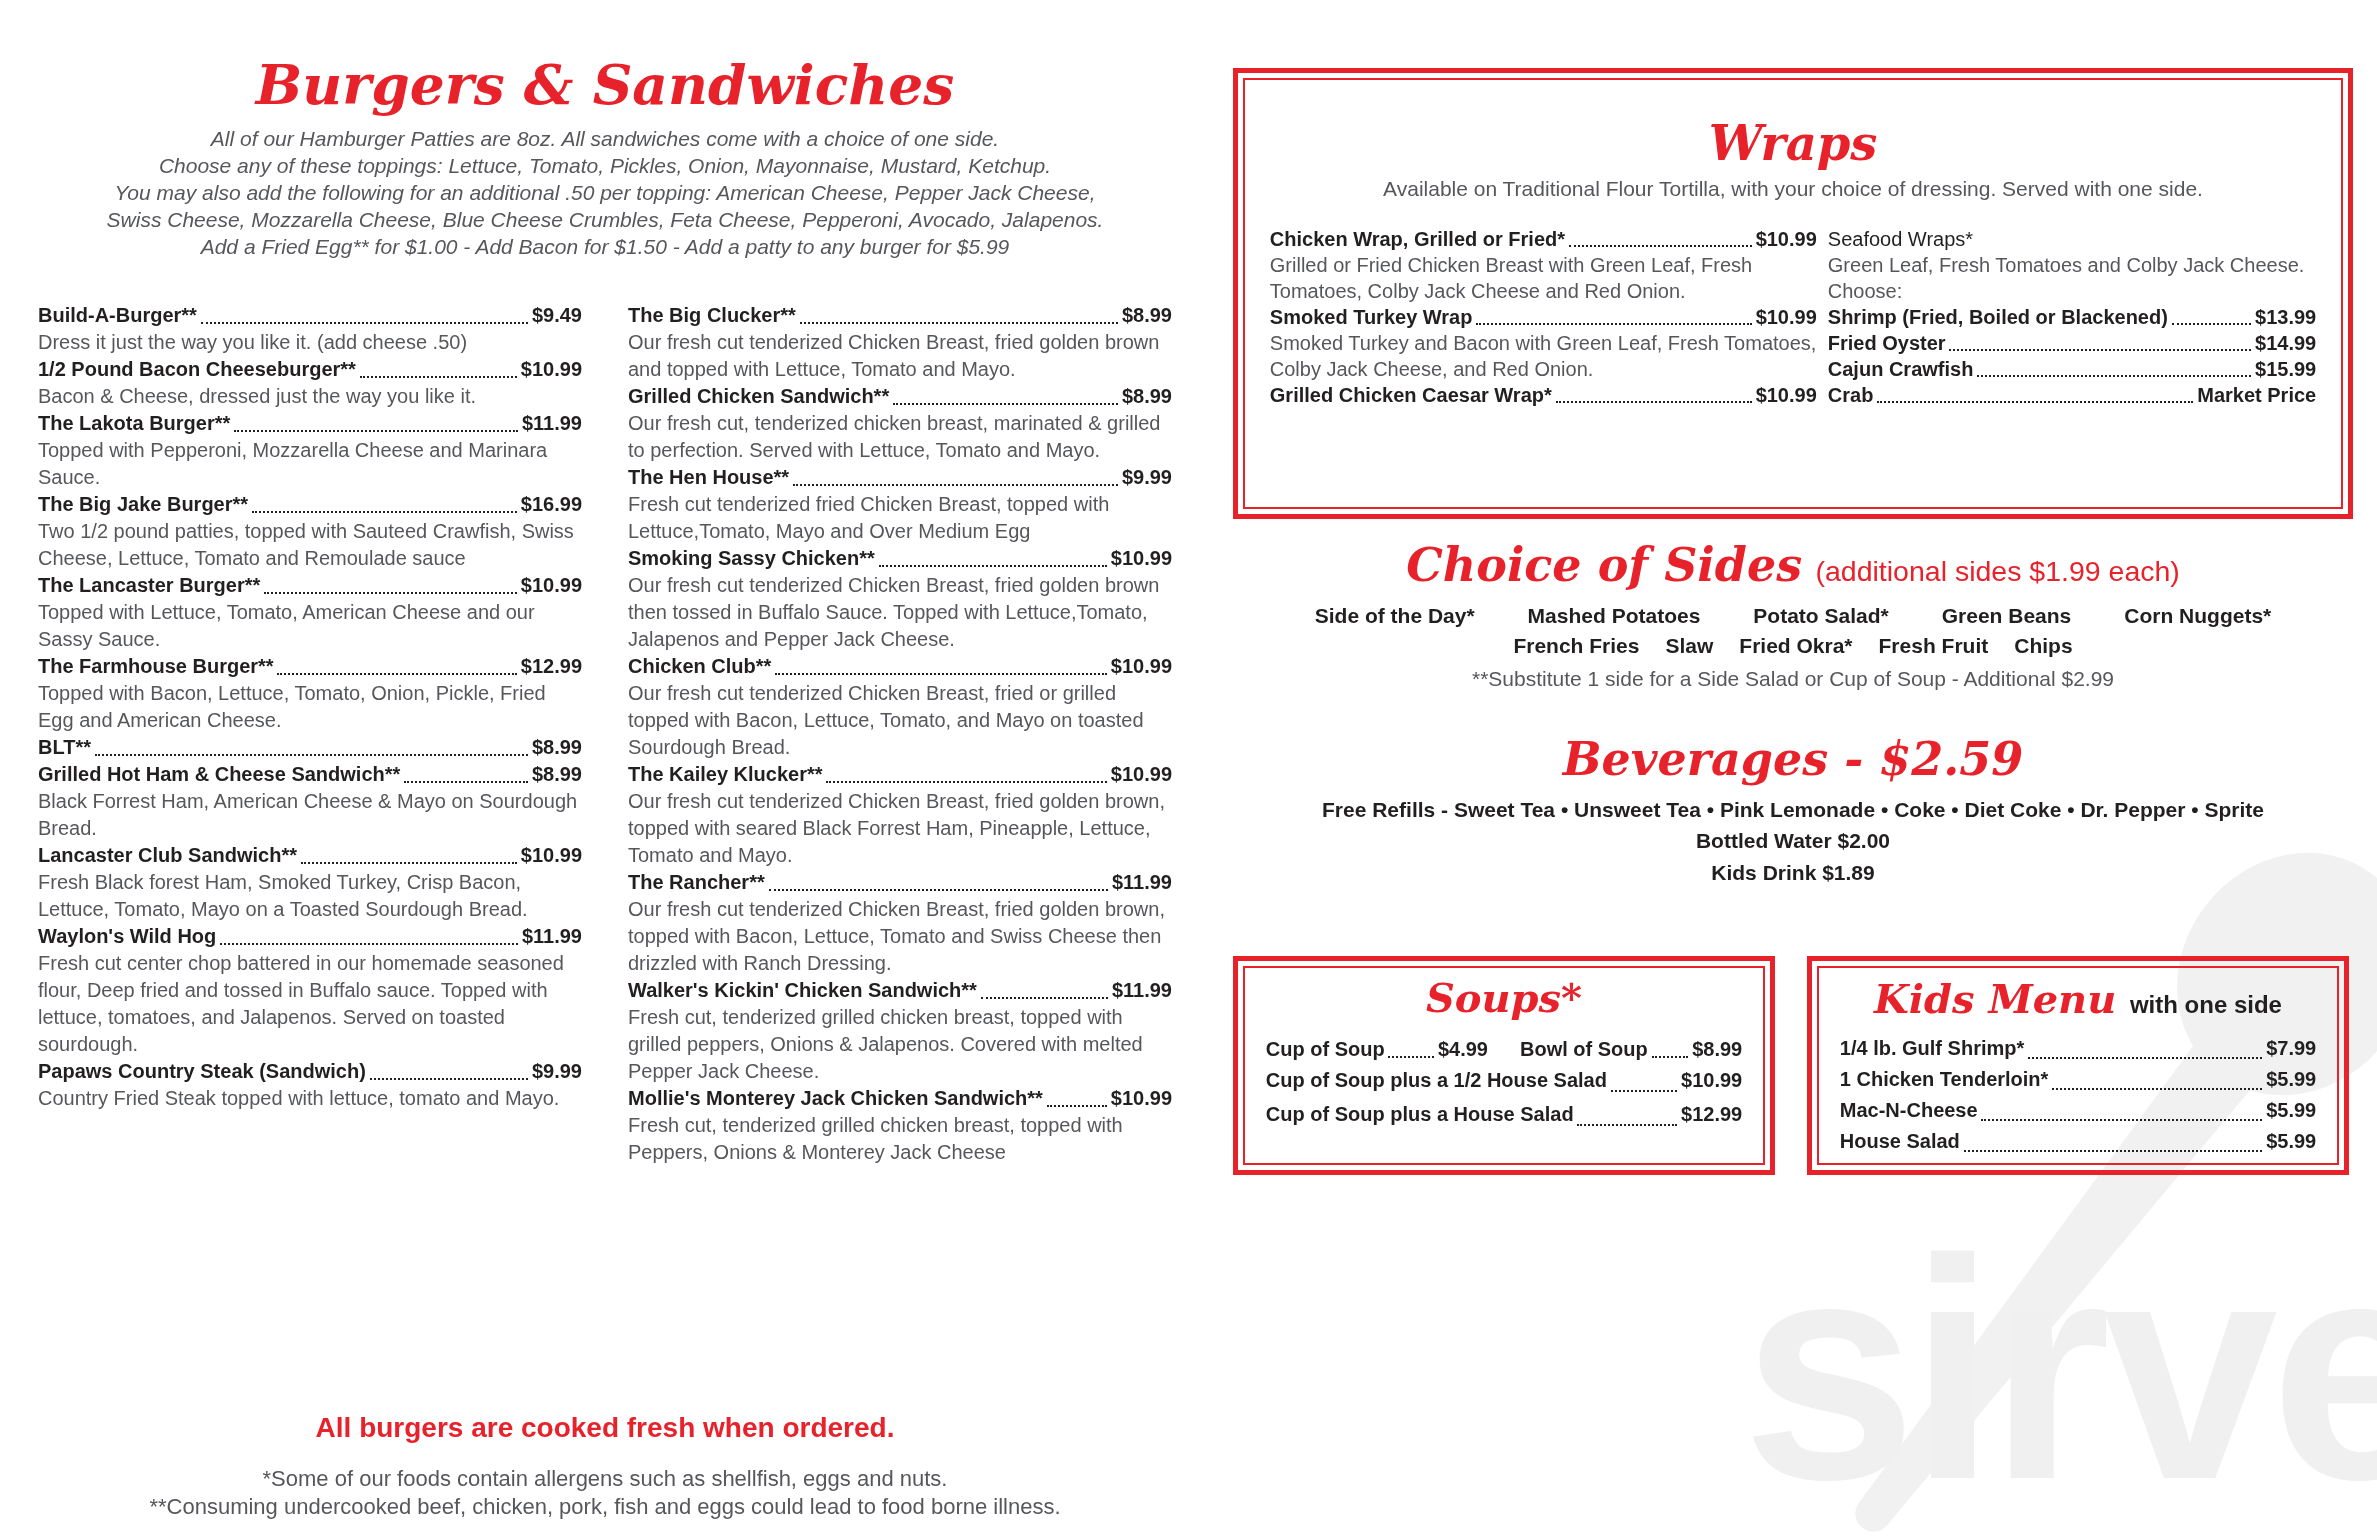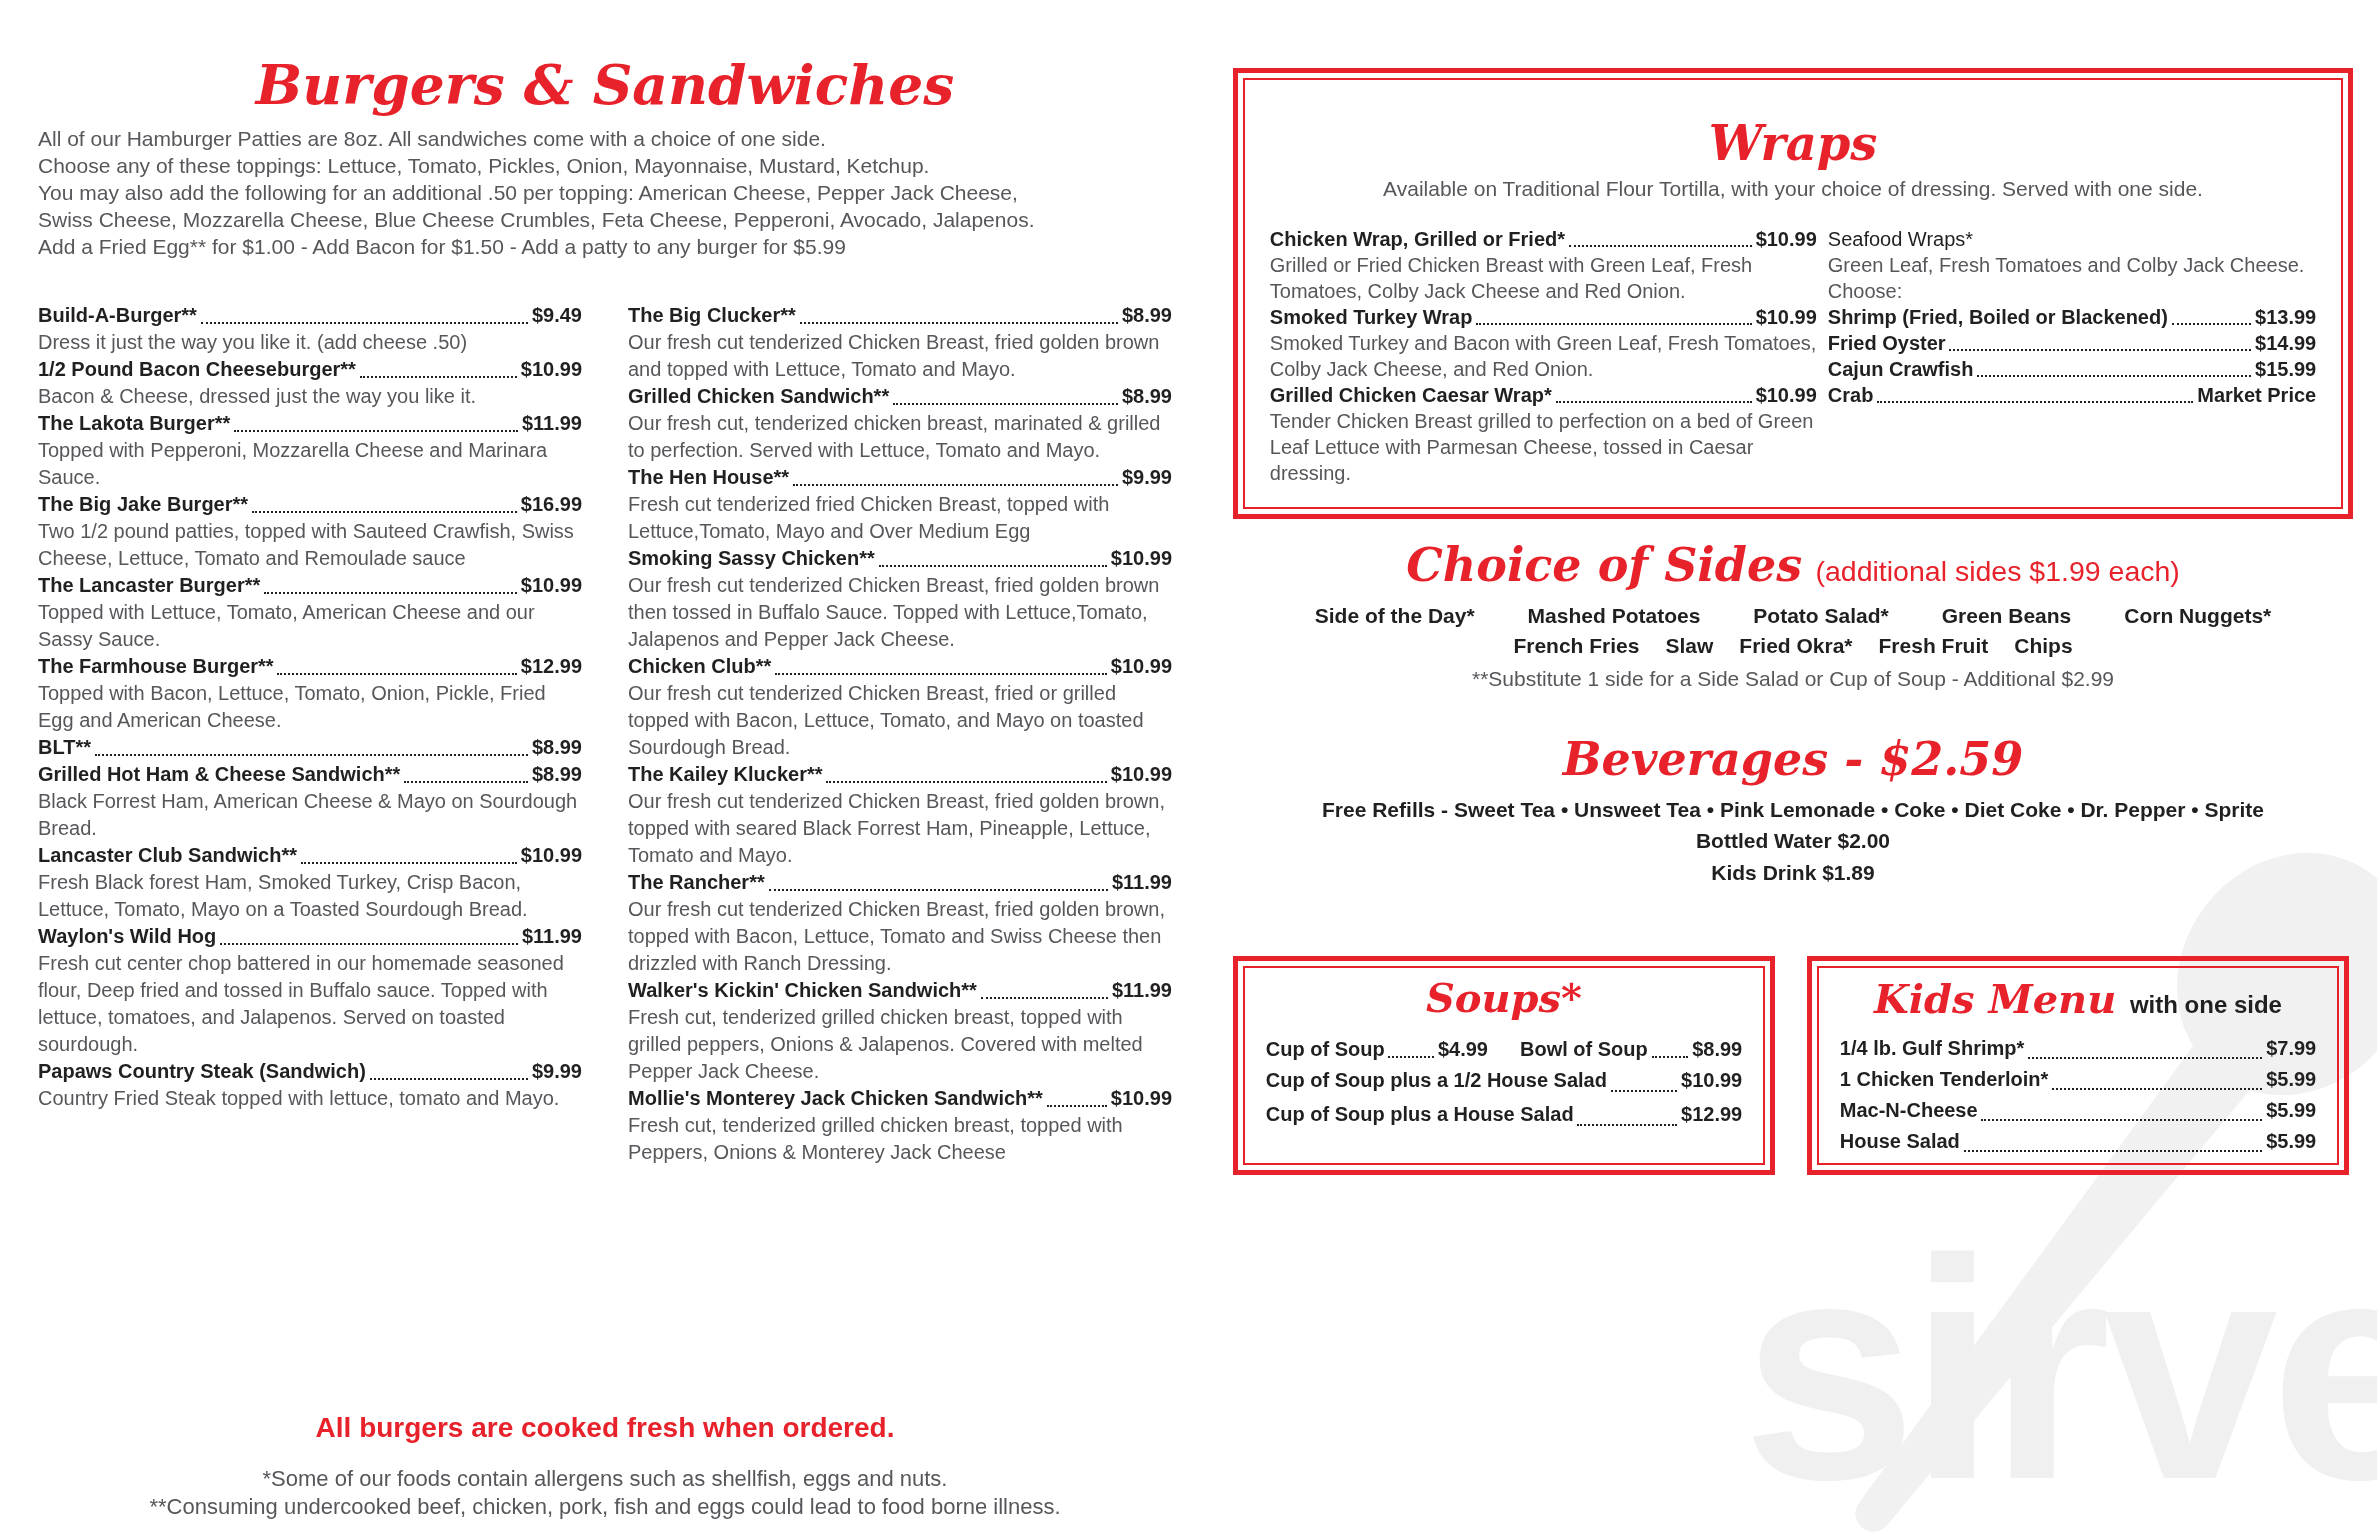--- a/index.html
+++ b/index.html
@@ -16,21 +16,21 @@
   .script{font-family:"DejaVu Serif", serif;font-style:italic;font-weight:700;color:var(--red);}
 
   
   .wm-text{position:absolute;left:1742px;top:1213px;font-size:314px;font-weight:700;
     letter-spacing:-7.6px;color:var(--wm);z-index:0;line-height:1;}
   .wm-spoon{position:absolute;left:1959px;top:780px;z-index:0;transform:rotate(38deg);}
 
   
   .burgers{position:absolute;left:38px;top:55px;width:1134px;z-index:1;}
   .burgers-title{text-align:center;font-size:55px;line-height:1.1;}
-  .intro{margin-top:9.5px;text-align:left;color:var(--gray);font-size:21px;line-height:27px;}
+  .intro{margin-top:9.5px;text-align:center;color:var(--gray);font-size:21px;line-height:27px;font-style:italic;}
   .cols{display:flex;gap:46px;margin-top:42px;}
   .col{width:544px;}
 
   .mi-name-row{display:flex;align-items:baseline;font-weight:700;font-size:20px;line-height:27px;color:var(--ink);}
   .mi-name{white-space:nowrap;}
   .dots{flex:1;min-width:11.4px;border-bottom:2.9px dotted var(--ink);margin:0 3.8px 4.8px 3.8px;align-self:flex-end;}
   .mi-price{white-space:nowrap;font-weight:700;}
   .mi-desc{color:var(--gray);font-size:20px;line-height:27px;}
 
   
@@ -322,21 +322,20 @@
                 </div>
                 <div class="mi-desc">Smoked Turkey and Bacon with Green Leaf, Fresh Tomatoes, Colby Jack Cheese, and Red Onion.</div>
               </div>
 
               <div class="mi">
                 <div class="mi-name-row">
                   <span class="mi-name">Grilled Chicken Caesar Wrap*</span>
                   <span class="dots"></span>
                   <span class="mi-price">$10.99</span>
                 </div>
-                <div class="mi-desc">Tender Chicken Breast grilled to perfection on a bed of Green Leaf Lettuce with Parmesan Cheese, tossed in Caesar dressing.</div>
               </div>
             </div>
           <div class="wraps-col-r">
             <div class="seafood-head">Seafood Wraps*</div>
             <div class="seafood-desc">Green Leaf, Fresh Tomatoes and Colby Jack Cheese.</div>
             <div class="seafood-desc">Choose:</div>
             <div>
 
                 <div class="mi-name-row">
                   <span class="mi-name">Shrimp (Fried, Boiled or Blackened)</span>

